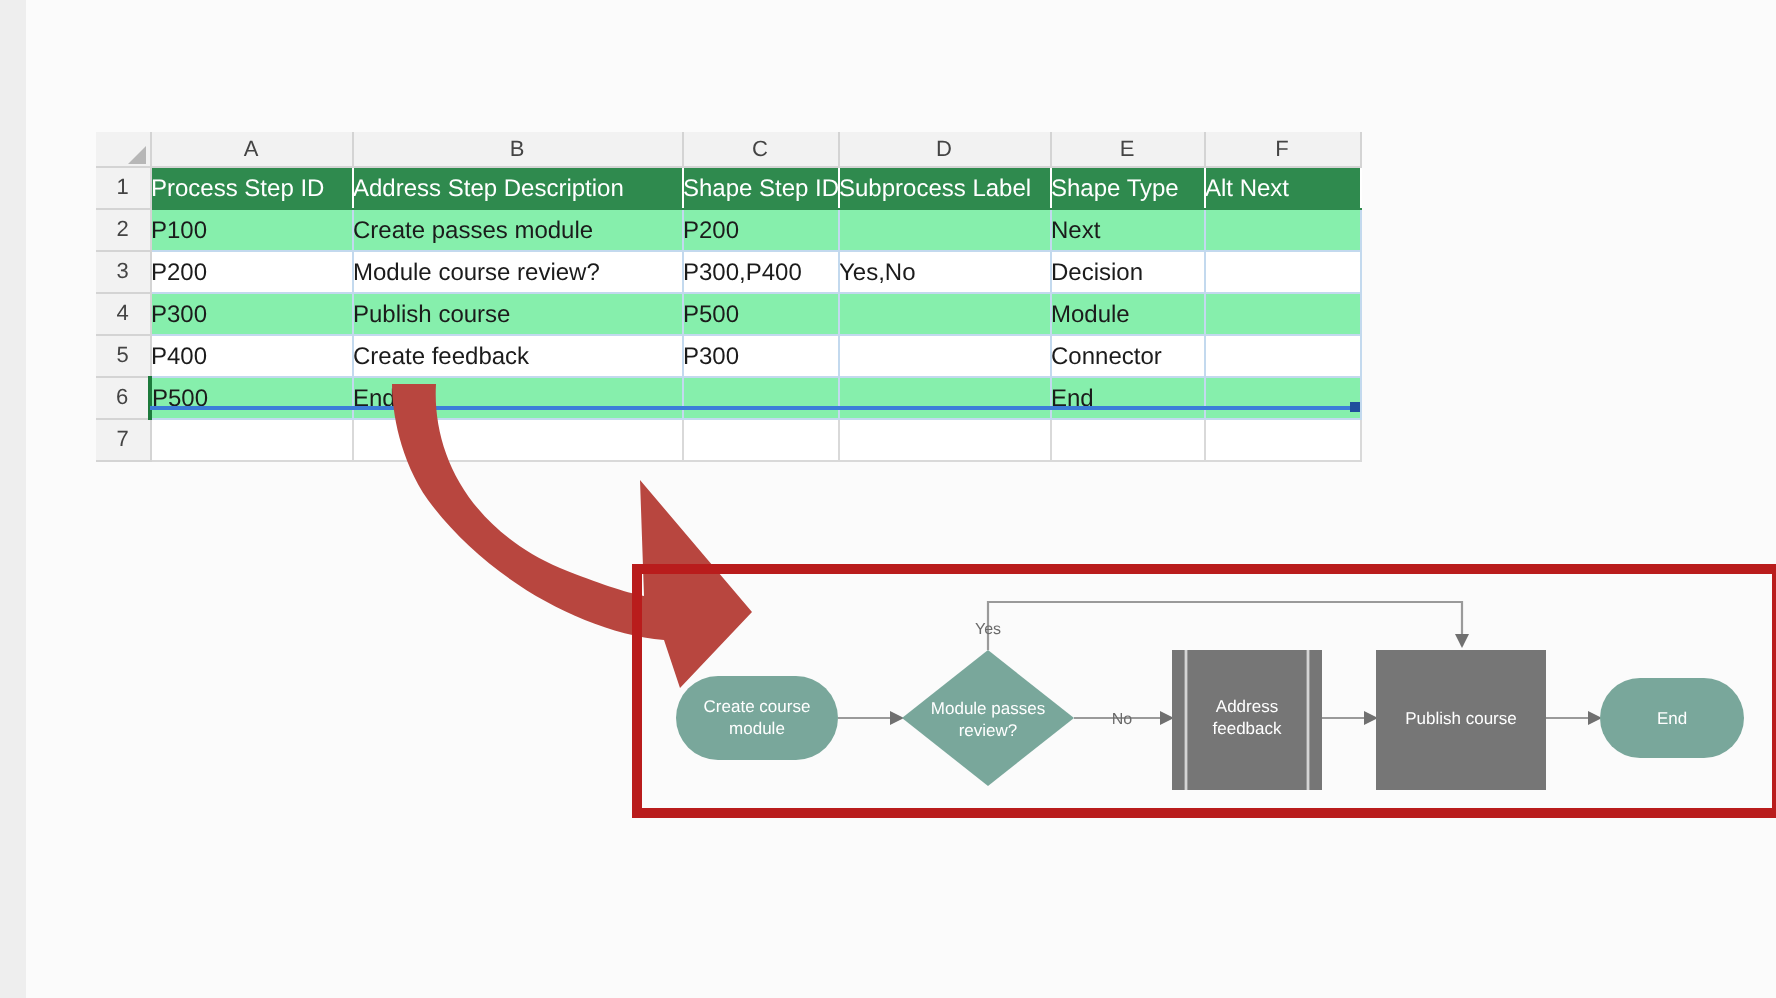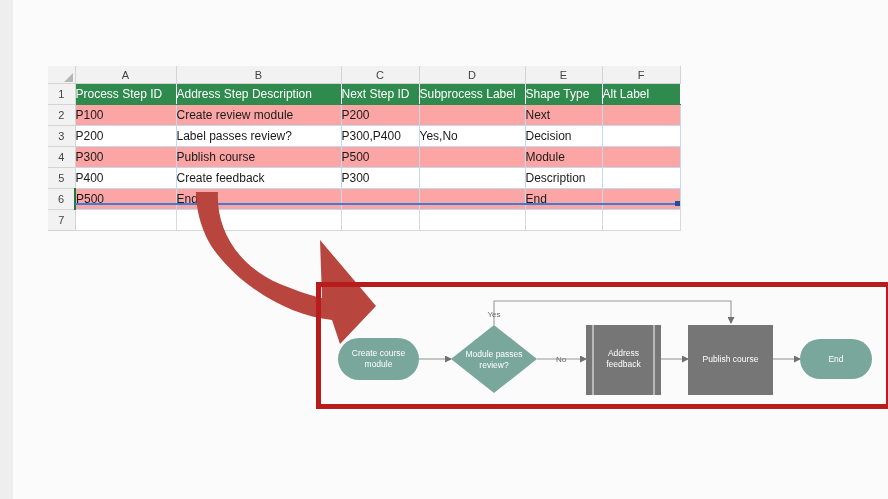--- a/index.html
+++ b/index.html
@@ -108,21 +108,21 @@
     background: #ffffff;
   }
   .hdr-cell {
     background: #2f8a4e;
     color: #ffffff;
     font-weight: bold;
     border-right: 1px solid #ffffff;
     border-bottom: 1px solid #2f8a4e;
   }
   .banded {
-    background: #fca5a5;
+    background: #86efac;
   }
   .active-left {
     border-left: 2px solid #1d7a3c;
   }
   .empty-row .cell {
     border-right: 1px solid #d9d9d9;
     border-bottom: 1px solid #d9d9d9;
     background: #ffffff;
   }
   
@@ -202,40 +202,40 @@
         <td class="colhead">C</td>
         <td class="colhead">D</td>
         <td class="colhead">E</td>
         <td class="colhead">F</td>
       </tr>
 
       <tr>
         <td class="rowhead">1</td>
         <td class="cell hdr-cell">Process Step ID</td>
         <td class="cell hdr-cell">Address Step Description</td>
-        <td class="cell hdr-cell">Next Step ID</td>
+        <td class="cell hdr-cell">Shape Step ID</td>
         <td class="cell hdr-cell">Subprocess Label</td>
         <td class="cell hdr-cell">Shape Type</td>
-        <td class="cell hdr-cell">Alt Label</td>
+        <td class="cell hdr-cell">Alt Next</td>
       </tr>
 
       <tr>
         <td class="rowhead">2</td>
         <td class="cell banded">P100</td>
-        <td class="cell banded">Create review module</td>
+        <td class="cell banded">Create passes module</td>
         <td class="cell banded">P200</td>
         <td class="cell banded"></td>
         <td class="cell banded">Next</td>
         <td class="cell banded"></td>
       </tr>
 
       <tr>
         <td class="rowhead">3</td>
         <td class="cell">P200</td>
-        <td class="cell">Label passes review?</td>
+        <td class="cell">Module course review?</td>
         <td class="cell">P300,P400</td>
         <td class="cell">Yes,No</td>
         <td class="cell">Decision</td>
         <td class="cell"></td>
       </tr>
 
       <tr>
         <td class="rowhead">4</td>
         <td class="cell banded">P300</td>
         <td class="cell banded">Publish course</td>
@@ -244,21 +244,21 @@
         <td class="cell banded">Module</td>
         <td class="cell banded"></td>
       </tr>
 
       <tr>
         <td class="rowhead">5</td>
         <td class="cell">P400</td>
         <td class="cell">Create feedback</td>
         <td class="cell">P300</td>
         <td class="cell"></td>
-        <td class="cell">Description</td>
+        <td class="cell">Connector</td>
         <td class="cell"></td>
       </tr>
 
       <tr>
         <td class="rowhead">6</td>
         <td class="cell banded active-left">P500</td>
         <td class="cell banded">End</td>
         <td class="cell banded"></td>
         <td class="cell banded"></td>
         <td class="cell banded">End</td>

